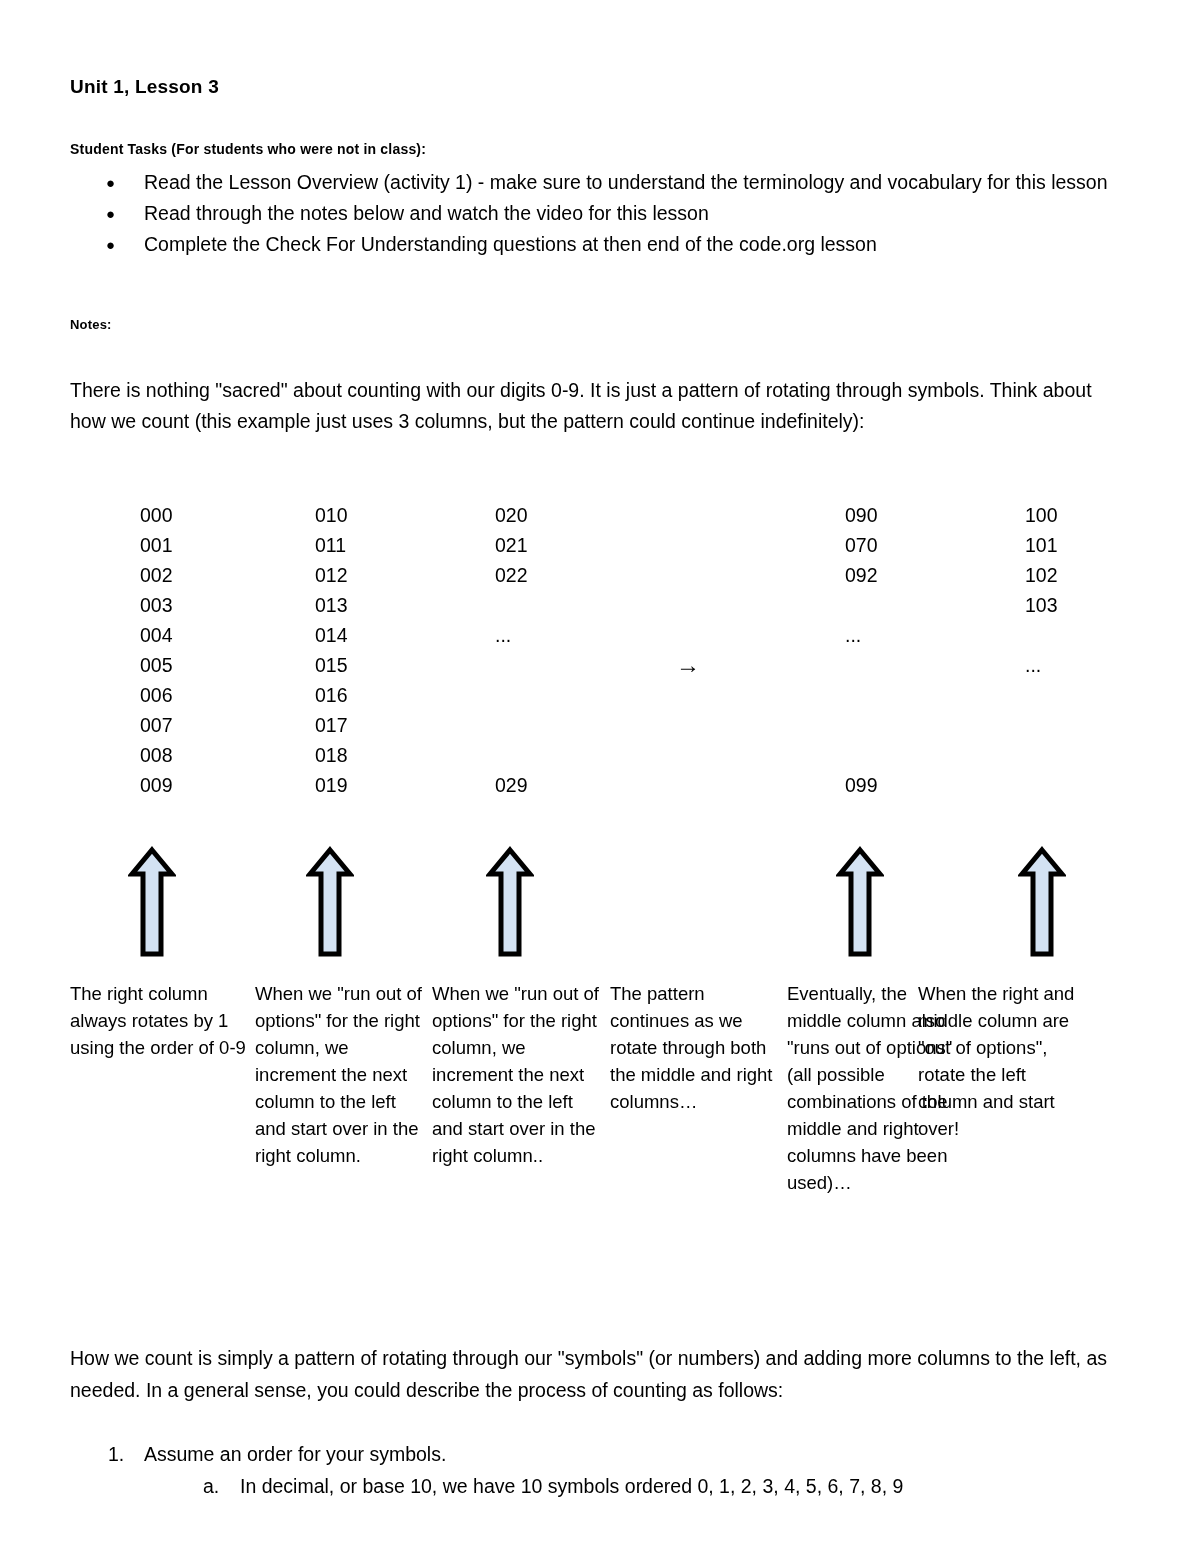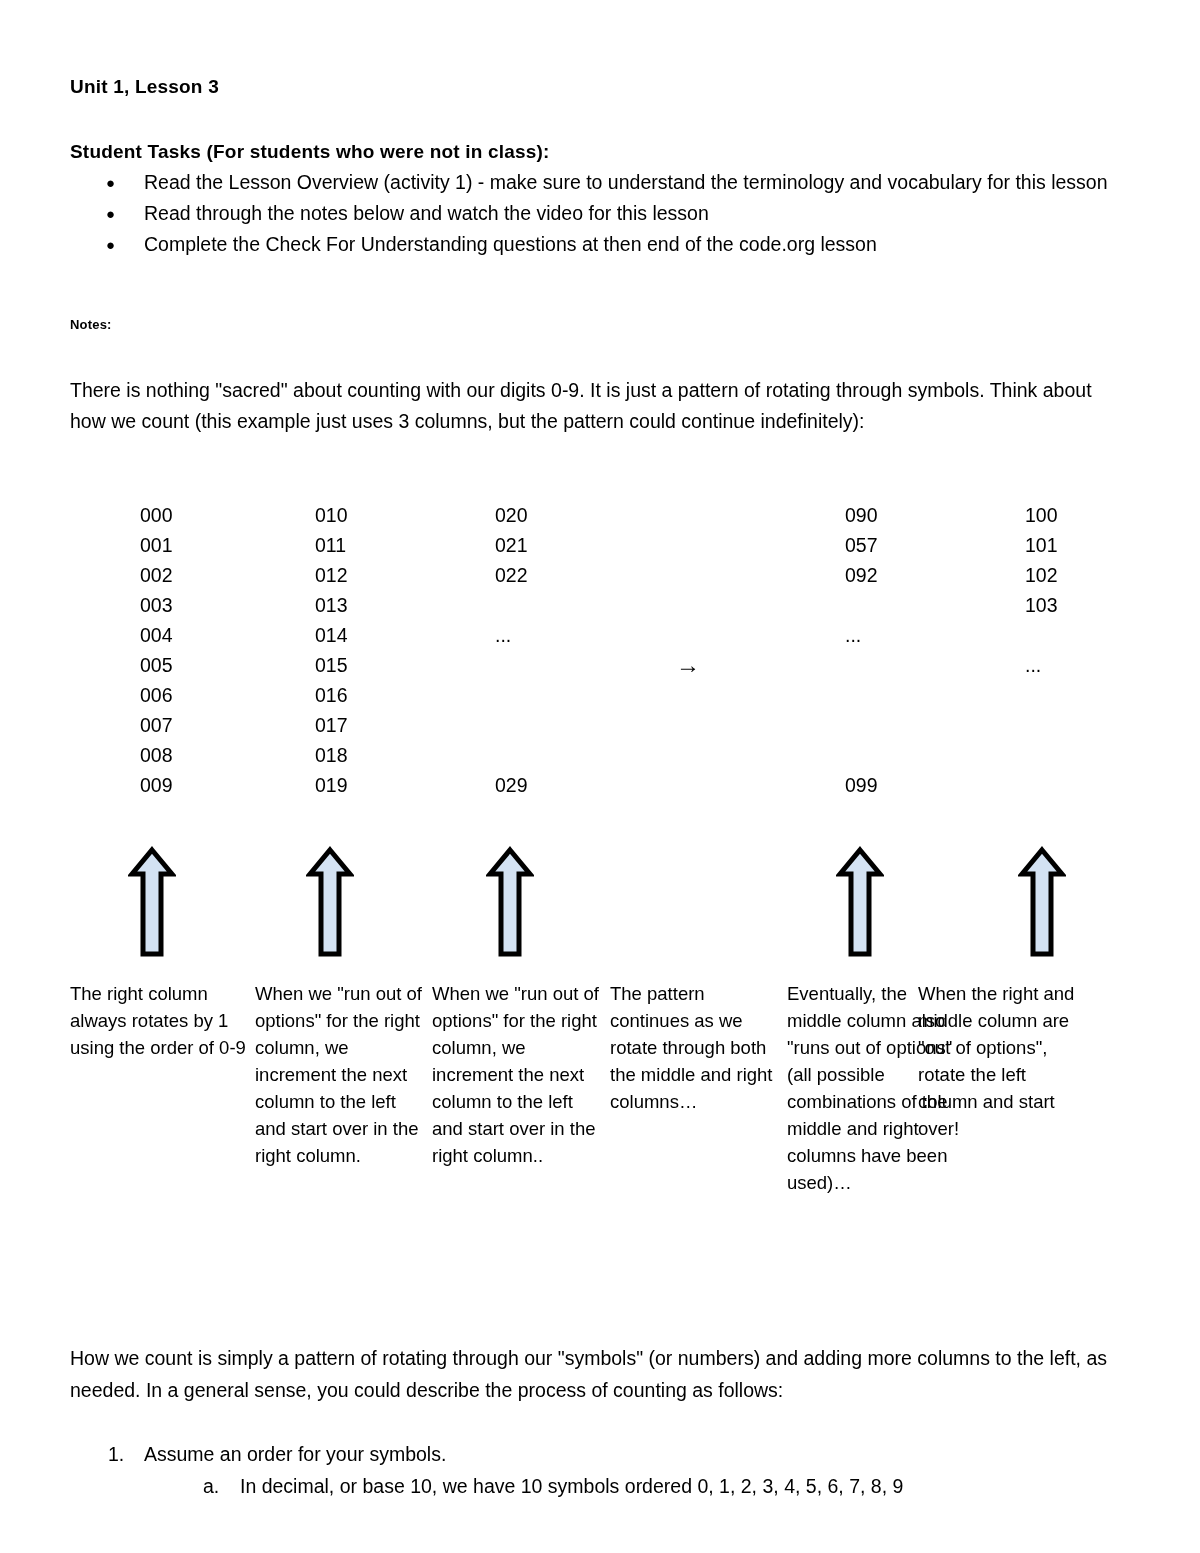--- a/index.html
+++ b/index.html
@@ -34,21 +34,21 @@
     font-size: 19px;
     font-weight: bold;
     letter-spacing: 0.2px;
     white-space: nowrap;
   }
 
   .tasks-heading {
     position: absolute;
     left: 70px;
     top: 131px;
-    font-size: 19px;
+    font-size: 14px;
     font-weight: bold;
     letter-spacing: 0.2px;
     white-space: nowrap;
   }
 
   .task-list {
     position: absolute;
     left: 70px;
     top: 157px;
     width: 1060px;
@@ -246,21 +246,21 @@
         <span class="num blank">&nbsp;</span>
         <span class="num ell">...</span>
         <span class="num blank">&nbsp;</span>
         <span class="num blank">&nbsp;</span>
         <span class="num blank">&nbsp;</span>
         <span class="num blank">&nbsp;</span>
         <span class="num">029</span>
       </div>
       <div class="num-col" id="col-090">
         <span class="num">090</span>
-        <span class="num">057</span>
+        <span class="num">070</span>
         <span class="num">092</span>
         <span class="num blank">&nbsp;</span>
         <span class="num ell">...</span>
         <span class="num blank">&nbsp;</span>
         <span class="num blank">&nbsp;</span>
         <span class="num blank">&nbsp;</span>
         <span class="num blank">&nbsp;</span>
         <span class="num">099</span>
       </div>
       <div class="num-col" id="col-100">

